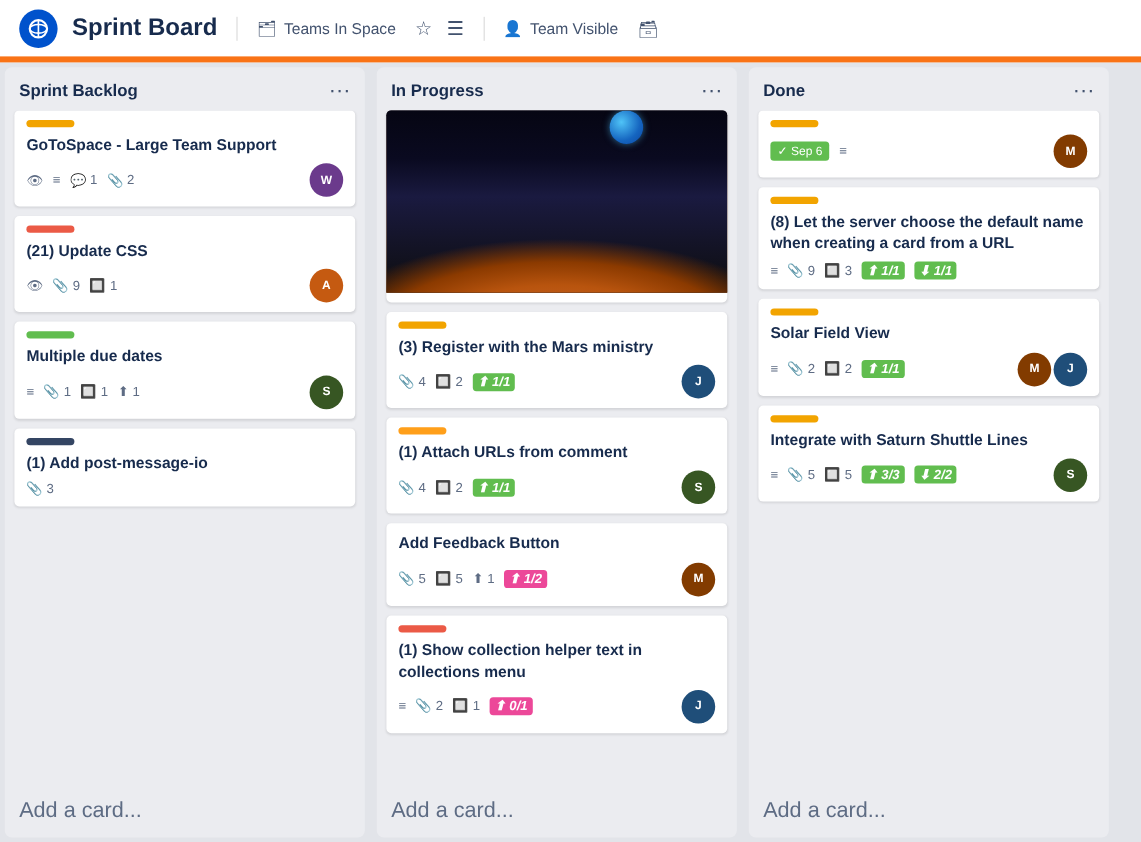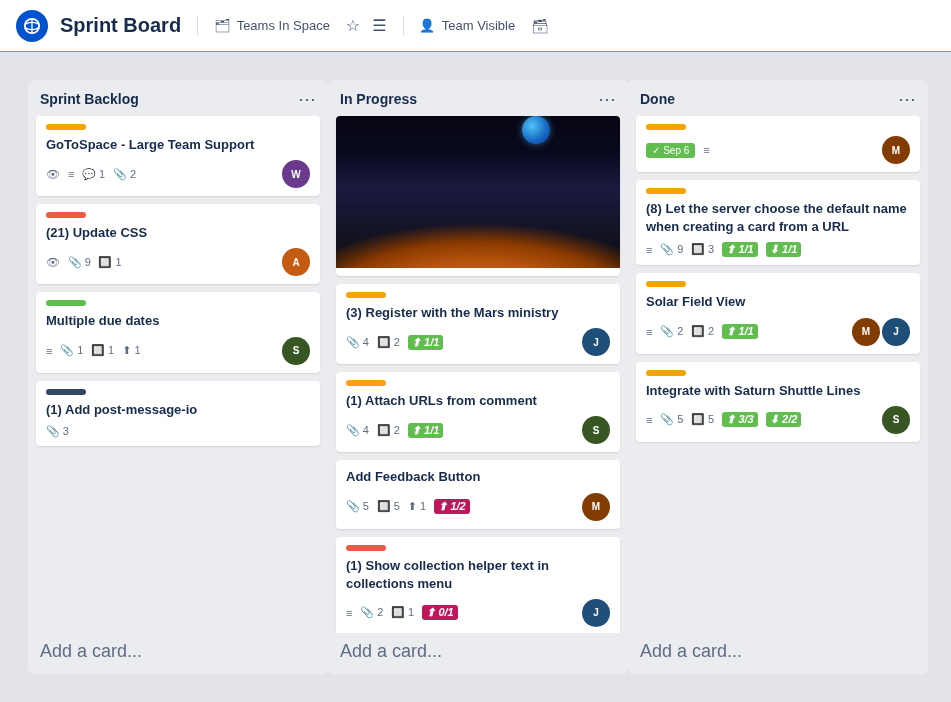--- a/index.html
+++ b/index.html
@@ -7,21 +7,21 @@
       font-family: -apple-system, BlinkMacSystemFont, 'Segoe UI', sans-serif;
       background: #e2e4e9;
       min-height: 702px;
       width: 951px;
       overflow: hidden;
     }
 
     
     .header {
       background: #fff;
-      border-bottom: 1px solid #f97316;
+      border-bottom: 5px solid #f97316;
       height: 52px;
       display: flex;
       align-items: center;
       padding: 0 16px;
       gap: 12px;
     }
     .header-logo {
       width: 32px;
       height: 32px;
       background: #0052cc;
@@ -66,21 +66,22 @@
       display: flex;
       align-items: center;
       gap: 6px;
       color: #42526e;
       font-size: 13px;
     }
 
     
     .board {
       display: flex;
-      padding: 28px;
+      gap: 10px;
+      padding: 4px;
       height: calc(702px - 52px);
       overflow-x: auto;
     }
 
     
     .column {
       background: #ebecf0;
       border-radius: 6px;
       width: 300px;
       flex-shrink: 0;
@@ -192,21 +193,21 @@
       display: inline-flex;
       align-items: center;
       gap: 2px;
       border-radius: 3px;
       padding: 1px 4px;
       font-size: 11px;
       font-weight: 600;
       font-style: italic;
     }
     .badge-green { background: #61bd4f; color: white; }
-    .badge-red { background: #be185d; color: white; }
+    .badge-red { background: #ec4899; color: white; }
 
     
     .card-image {
       border-radius: 4px 4px 0 0;
       width: 100%;
       height: 160px;
       background: linear-gradient(to bottom, #1a1a2e 0%, #8b4513 40%, #cd853f 70%, #8b4513 100%);
       margin: -8px -10px 8px;
       width: calc(100% + 20px);
       overflow: hidden;

